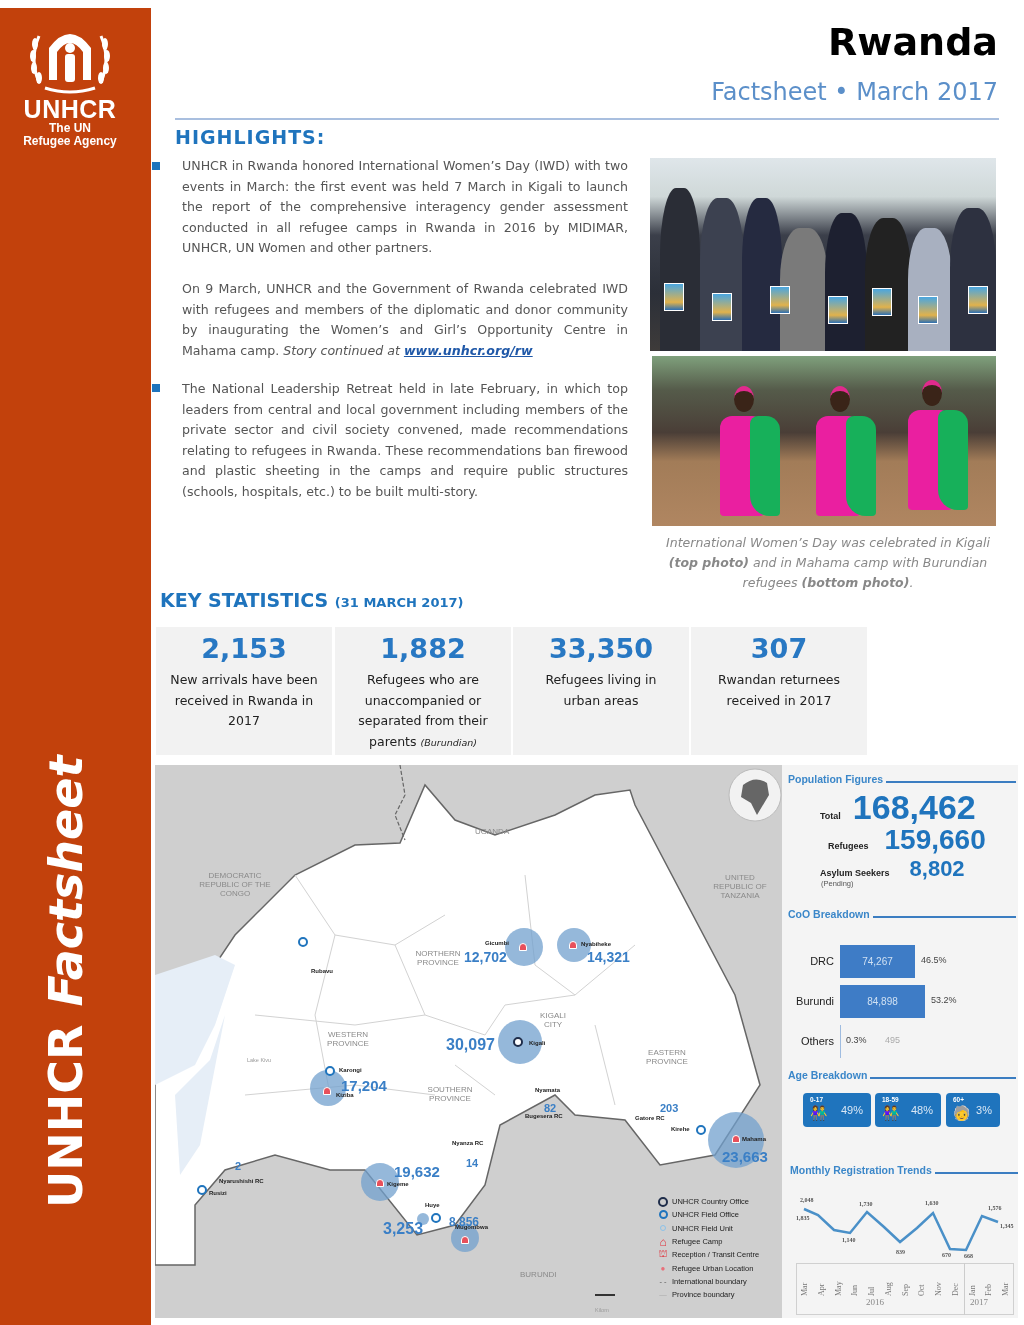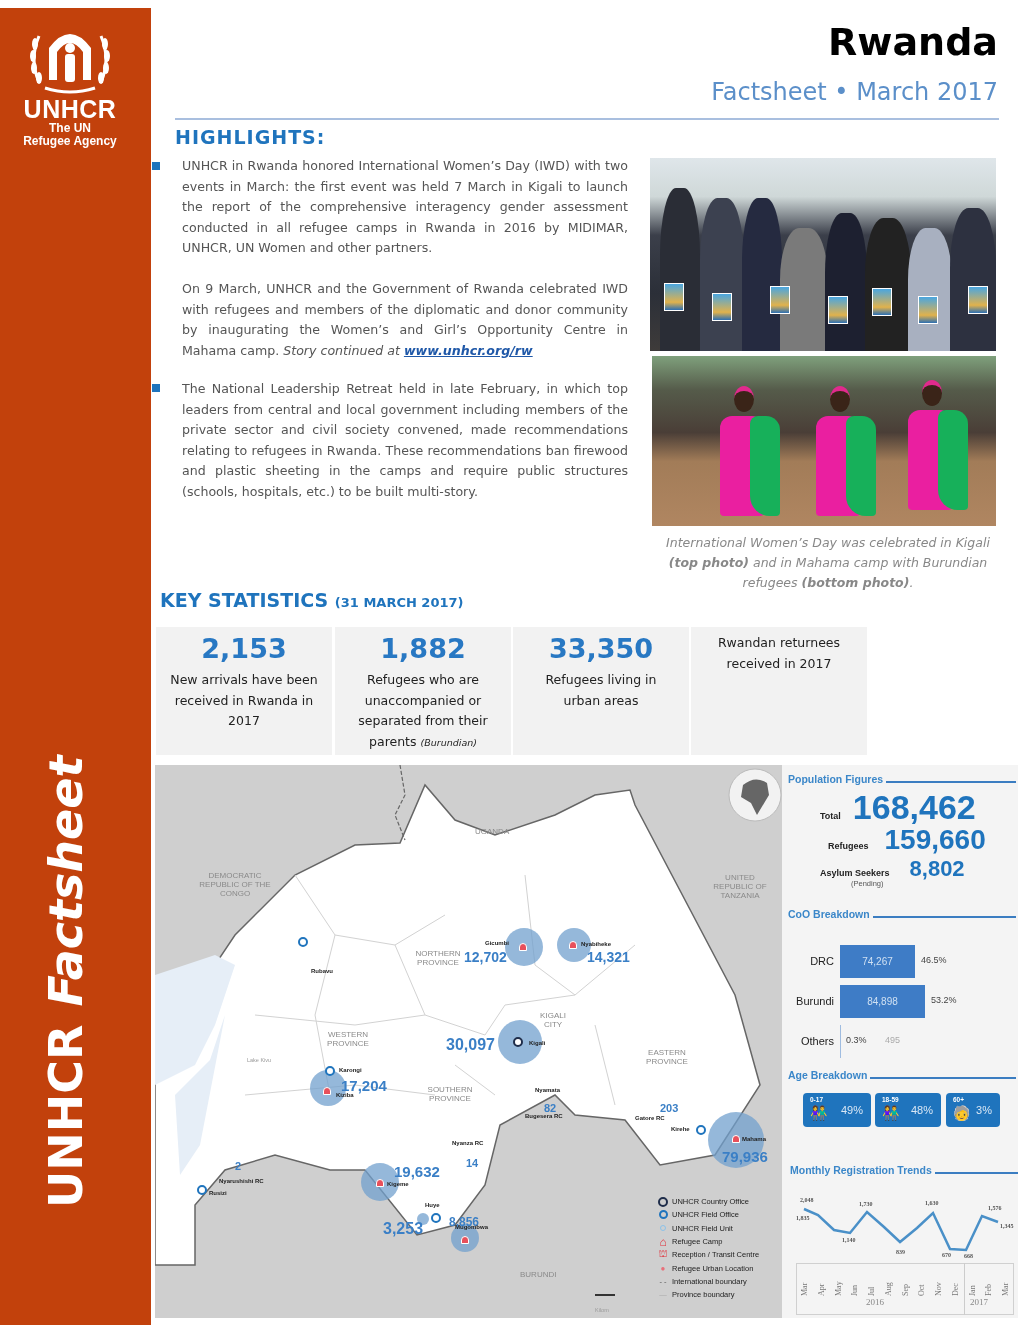--- a/index.html
+++ b/index.html
@@ -187,20 +187,21 @@
 </div>
 <div class="stat-card" style="left:335px;">
   <span class="stat-value">1,882</span>
   <span class="stat-label"><span>Refugees who are unaccompanied or separated from their parents</span> <i>(Burundian)</i></span>
 </div>
 <div class="stat-card" style="left:513px;">
   <span class="stat-value">33,350</span>
   <span class="stat-label" style="width:120px;">Refugees living in urban areas</span>
 </div>
 <div class="stat-card" style="left:691px;">
+  <span class="stat-value">307</span>
   <span class="stat-label" style="width:130px;">Rwandan returnees received in 2017</span>
 </div>
 
 <div class="map-area">
   <svg width="627" height="553" viewBox="0 0 627 553">
     <path d="M0 230 L60 200 L80 170 L140 110 L200 80 L245 78 L270 20 L300 55 L340 70 L400 50 L440 30 L475 25 L480 40 L580 230 L605 320 L560 390 L505 400 L470 355 L420 350 L400 330 L345 360 L330 420 L300 460 L262 470 L210 405 L175 405 L120 390 L70 405 L40 440 L40 500 L0 500 Z" fill="#ffffff" stroke="#666" stroke-width="1.5"></path>
     <path d="M0 320 L40 300 L60 260 L80 200 L60 190 L0 210 Z" fill="#e6eef7"></path>
     <path d="M20 330 L55 295 L70 250 L45 380 L25 410 Z" fill="#e6eef7"></path>
     <g fill="none" stroke="#d2d2d2" stroke-width="1">
       <path d="M140 110 L180 170 L240 180 L290 150"></path>
@@ -252,21 +253,21 @@
   <div class="ring" style="left:276px;top:448px;"></div>
   <div class="ring" style="left:42px;top:420px;"></div>
 
   <div class="map-num" style="left:309px;top:184px;font-size:14px;">12,702</div>
   <div class="map-num" style="left:432px;top:184px;font-size:14px;">14,321</div>
   <div class="map-num" style="left:291px;top:271px;font-size:16px;">30,097</div>
   <div class="map-num" style="left:186px;top:312px;font-size:15px;">17,204</div>
   <div class="map-num" style="left:239px;top:398px;font-size:15px;">19,632</div>
   <div class="map-num" style="left:228px;top:455px;font-size:16px;">3,253</div>
   <div class="map-num" style="left:294px;top:450px;font-size:12px;">8,856</div>
-  <div class="map-num" style="left:567px;top:383px;font-size:15px;">79,936</div>
+  <div class="map-num" style="left:567px;top:383px;font-size:15px;">23,663</div>
   <div class="map-num" style="left:311px;top:392px;font-size:11px;">14</div>
   <div class="map-num" style="left:389px;top:337px;font-size:11px;">82</div>
   <div class="map-num" style="left:505px;top:337px;font-size:11px;">203</div>
   <div class="map-num" style="left:80px;top:395px;font-size:11px;">2</div>
 
   <div class="map-site" style="left:330px;top:175px;">Gicumbi</div>
   <div class="map-site" style="left:426px;top:176px;">Nyabiheke</div>
   <div class="map-site" style="left:374px;top:275px;">Kigali</div>
   <div class="map-site" style="left:181px;top:327px;">Kiziba</div>
   <div class="map-site" style="left:232px;top:416px;">Kigeme</div>
@@ -338,21 +339,21 @@
   <span class="val" style="font-size:34px;">168,462</span>
 </div>
 <div class="pop-row" style="left:820px;top:824px;">
   <span class="lbl" style="margin-right:16px;padding-left:8px;">Refugees</span>
   <span class="val" style="font-size:28px;">159,660</span>
 </div>
 <div class="pop-row" style="left:820px;top:856px;">
   <span class="lbl" style="margin-right:20px;">Asylum Seekers</span>
   <span class="val" style="font-size:22px;">8,802</span>
 </div>
-<div style="position:absolute;left:851px;top:879px;font-size:7.5px;color:#555;font-family:'Liberation Sans',sans-serif;">(Pending)</div>
+<div style="position:absolute;left:821px;top:879px;font-size:7.5px;color:#555;font-family:'Liberation Sans',sans-serif;">(Pending)</div>
 
 <div class="panel-heading" style="left:788px;top:908px;">
   <span>CoO Breakdown</span>
     <span class="line"></span>
 </div>
 <div style="position:absolute;left:782px;top:945px;">
   <div class="coo-row" style="top:0;">
     <span class="name">DRC</span>
     <span class="bar" style="width:75px;">74,267</span>
     <span class="pct" style="left:139px;">46.5%</span>

